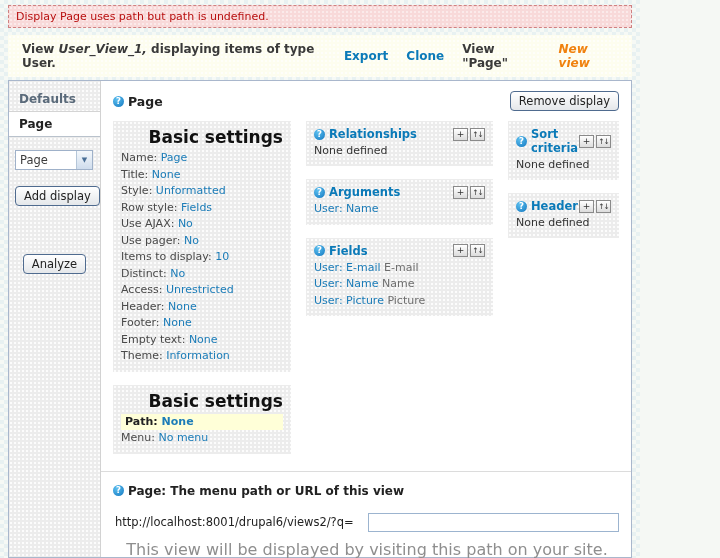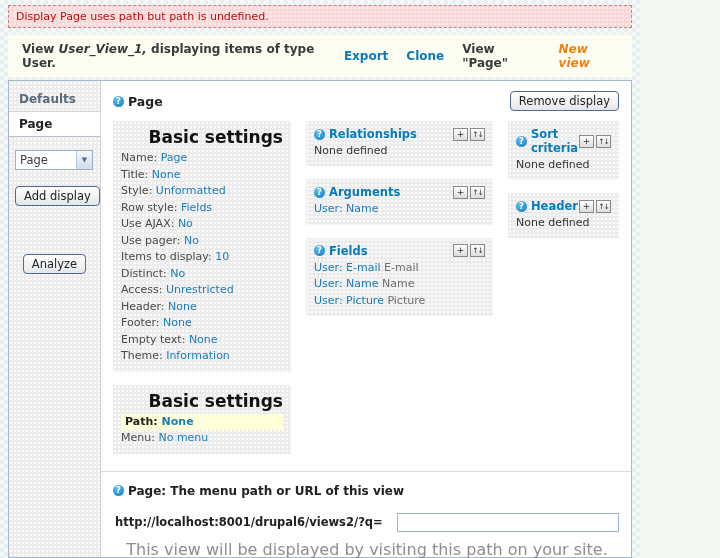--- a/index.html
+++ b/index.html
@@ -156,21 +156,21 @@
   .srow.hilite { background:#ffffd8; font-weight:bold; padding-left:4px; }
   .srow.hilite .lbl { color:#222; }
   .frow { line-height:16.5px; white-space:nowrap; overflow:hidden; }
   .frow a { color:#1b7cb8; }
   .frow .flabel { color:#6e6e6e; }
   .none-defined { color:#333; line-height:16px; }
   
   .separator { border-top:1px solid #dcdcdc; margin:4px -12px 12px -12px; }
   .cfg-title { display:flex; align-items:center; font-weight:bold; font-size:12px; color:#222; }
   .url-row { display:flex; align-items:center; margin:15px 0 6px 2px; }
-  .url-prefix { color:#222; font-size:11.5px; margin-right:14px; white-space:nowrap;font-weight:bold; }
+  .url-prefix { color:#222; font-size:11.5px; margin-right:14px; white-space:nowrap; }
   .url-input {
     width:336px; height:19px;
     border:1px solid #9cb4cf;
     font-size:11px; padding:1px 3px;
     font-family:"DejaVu Sans", sans-serif;
   }
   .cfg-help { color:#8e8e8e; font-size:16px; line-height:1.5; max-width:605px; margin-left:2px;text-align:center; }
   .buttons-bar {
     margin:12px -12px 0 -12px;
     margin-top:auto;

